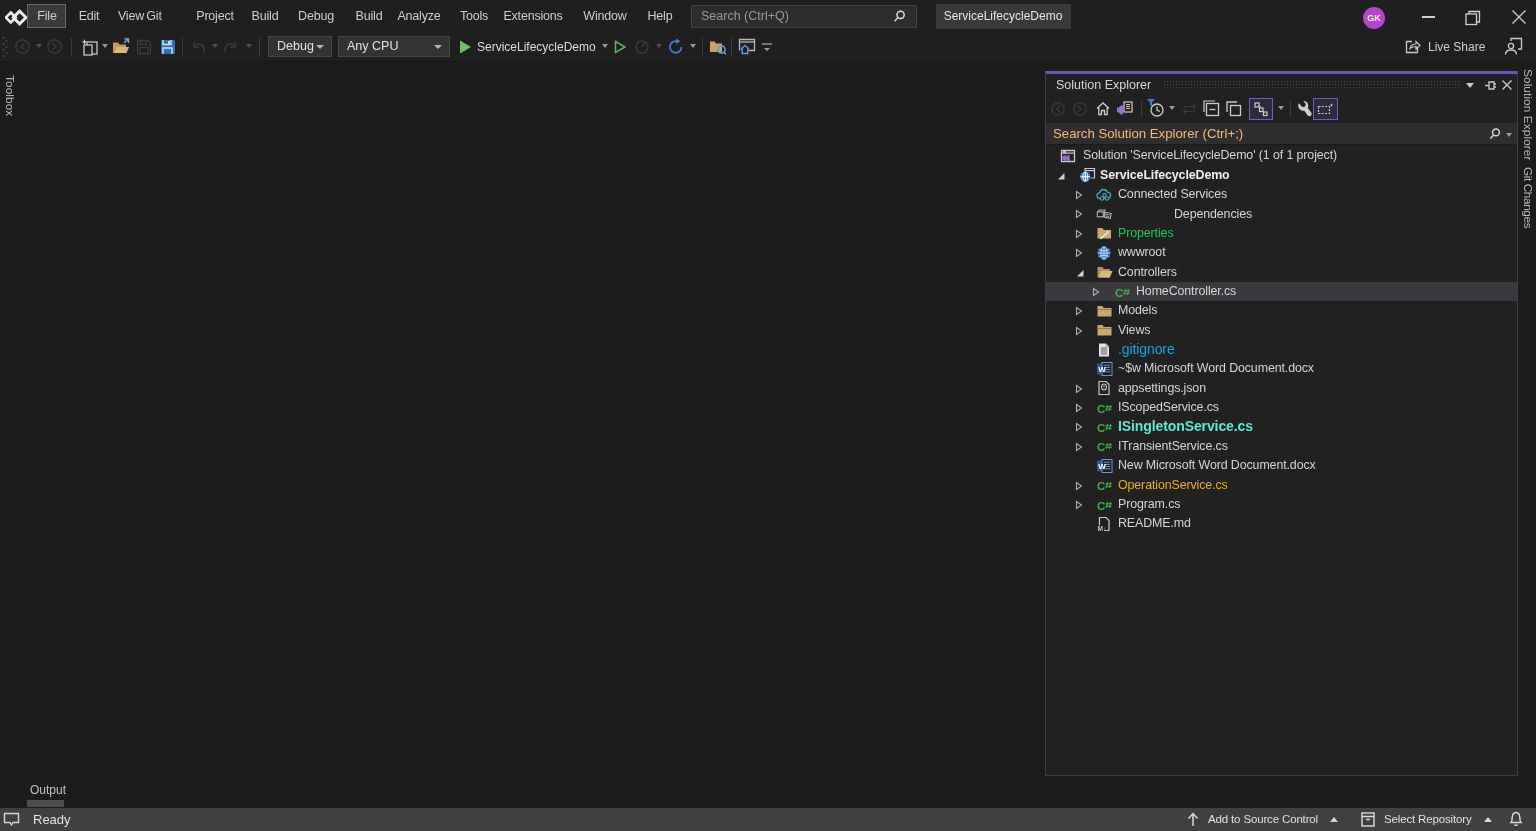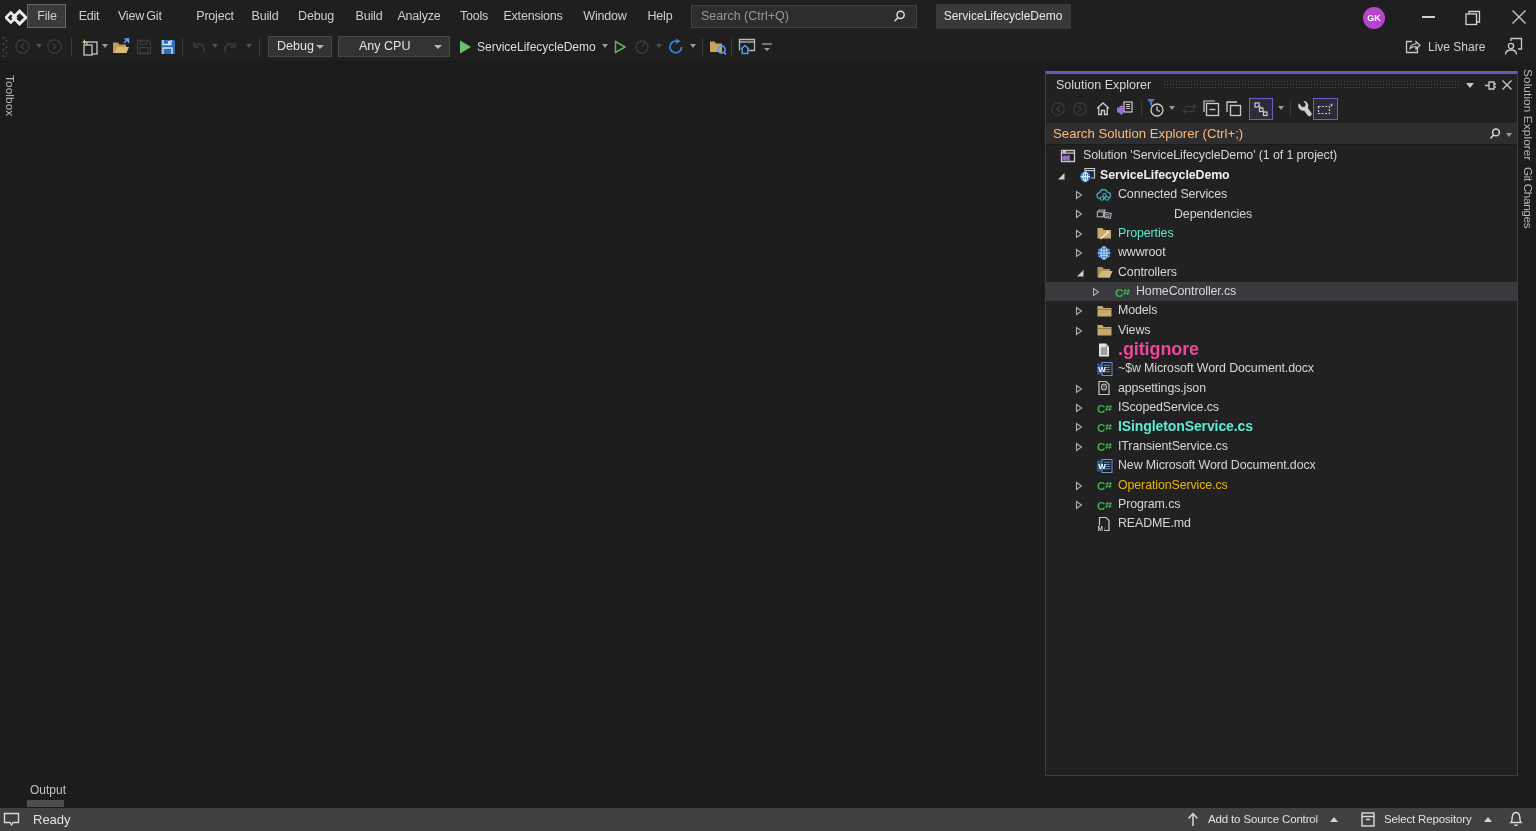--- a/index.html
+++ b/index.html
@@ -121,21 +121,21 @@
   </svg>
   <div class="dd" style="left:212px"></div>
   <svg class="abs" style="left:222px;top:39px" width="17" height="16" viewBox="0 0 17 16">
     <path d="M13 3 L13 8 L8 8" fill="none" stroke="#3c3c3e" stroke-width="1.4"></path>
     <path d="M13 7.5 C11 4.5 7 4 4.5 6.5 C2.5 8.5 2.5 11.5 4 13.5" fill="none" stroke="#3c3c3e" stroke-width="1.6"></path>
   </svg>
   <div class="dd" style="left:246px"></div>
   <div class="vseparator" style="left:259px"></div>
 
   <div class="combo" style="left:268px;width:64px"><span style="padding-left:8px">Debug</span><span class="arrow"></span></div>
-  <div class="combo" style="left:338px;width:112px"><span style="padding-left:20px">Any CPU</span><span class="arrow"></span></div>
+  <div class="combo" style="left:338px;width:112px"><span style="padding-left:8px">Any CPU</span><span class="arrow"></span></div>
 
   <svg class="abs" style="left:458px;top:39px" width="15" height="16" viewBox="0 0 15 16">
     <path d="M2 1.5 L13 8 L2 14.5 Z" fill="#6cc06c"></path>
   </svg>
   <div class="abs" style="left:477px;top:36px;height:22px;line-height:22px;color:#dedede;font-size:12px">ServiceLifecycleDemo</div>
   <div class="dd" style="left:602px;border-top-color:#9a9a9c"></div>
   <svg class="abs" style="left:613px;top:39px" width="15" height="16" viewBox="0 0 15 16">
     <path d="M2.5 2.5 L12 8 L2.5 13.5 Z" fill="none" stroke="#5fb65f" stroke-width="1.5"></path>
   </svg>
 
@@ -321,21 +321,21 @@
     </svg>
   <div class="abs" style="left:1174px;top:204.5px;height:19.4px;line-height:19.4px;color:#d6d6d6;font-weight:normal;font-size:12.4px;letter-spacing:-0.1px">Dependencies</div>
   <svg class="abs" style="left:1075px;top:228.84px" width="8" height="10" viewBox="0 0 8 10">
       <path d="M1.5 1.5 L6.5 5 L1.5 8.5 Z" fill="none" stroke="#b0b0b0" stroke-width="1.1"></path>
     </svg>
   <svg class="abs" style="left:1096px;top:225.4px" width="17" height="16" viewBox="0 0 17 16">
 <path d="M1.5 13.5 L1.5 3 L6.3 3 L7.8 5 L15 5 L15 13.5 Z" fill="#c9a96e"></path>
 <path d="M11.2 5.4 C12.4 5.8 13.1 6.9 12.9 8.1 L12 8.4 L10.6 7 L10.9 6 Z" fill="#ececec"></path>
 <path d="M10.8 7.2 L4.3 13 C3.6 13.7 4.6 14.8 5.4 14.1 L11.9 8.3 Z" fill="#ececec"></path>
     </svg>
-  <div class="abs" style="left:1118px;top:223.8px;height:19.4px;line-height:19.4px;color:#5eead4;font-weight:normal;font-size:12.4px;letter-spacing:-0.1px">Properties</div>
+  <div class="abs" style="left:1118px;top:223.8px;height:19.4px;line-height:19.4px;color:#22c55e;font-weight:normal;font-size:12.4px;letter-spacing:-0.1px">Properties</div>
   <svg class="abs" style="left:1075px;top:248.2px" width="8" height="10" viewBox="0 0 8 10">
       <path d="M1.5 1.5 L6.5 5 L1.5 8.5 Z" fill="none" stroke="#b0b0b0" stroke-width="1.1"></path>
     </svg>
   <svg class="abs" style="left:1096px;top:244.8px" width="16" height="16" viewBox="0 0 16 16">
 <circle cx="8" cy="8" r="6.4" fill="#2468bd"></circle>
 <path d="M8 1.6 L8 14.4 M1.6 8 L14.4 8" stroke="#cfe3f7" stroke-width="1" fill="none"></path>
 <ellipse cx="8" cy="8" rx="3" ry="6.4" fill="none" stroke="#cfe3f7" stroke-width="0.9"></ellipse>
 <path d="M2.6 4.4 C5.6 6.2 10.4 6.2 13.4 4.4 M2.6 11.6 C5.6 9.8 10.4 9.8 13.4 11.6" stroke="#cfe3f7" stroke-width="0.9" fill="none"></path>
     </svg>
   <div class="abs" style="left:1118px;top:243.2px;height:19.4px;line-height:19.4px;color:#d6d6d6;font-weight:normal;font-size:12.4px;letter-spacing:-0.1px">wwwroot</div>
@@ -370,21 +370,21 @@
   <svg class="abs" style="left:1096px;top:322.2px" width="17" height="16" viewBox="0 0 17 16">
 <path d="M1.5 13.5 L1.5 3 L6.3 3 L7.8 5 L15.5 5 L15.5 13.5 Z" fill="#c9a96e"></path>
 <path d="M1.5 6.5 L15.5 6.5" stroke="#8a7244" stroke-width="0.8"></path>
     </svg>
   <div class="abs" style="left:1118px;top:320.6px;height:19.4px;line-height:19.4px;color:#d6d6d6;font-weight:normal;font-size:12.4px;letter-spacing:-0.1px">Views</div>
   <svg class="abs" style="left:1096px;top:341.6px" width="16" height="16" viewBox="0 0 16 16">
 <path d="M3 14.5 L3 1.5 L10 1.5 L13 4.5 L13 14.5 Z" fill="#e6e6e6"></path>
 <path d="M10 1.5 L10 4.5 L13 4.5" fill="none" stroke="#9a9a9a" stroke-width="0.8"></path>
 <path d="M4.8 6 L11.2 6 M4.8 8 L11.2 8 M4.8 10 L11.2 10 M4.8 12 L11.2 12" stroke="#5a5a5a" stroke-width="1"></path>
     </svg>
-  <div class="abs" style="left:1118px;top:340.0px;height:19.4px;line-height:19.4px;color:#ec4899;font-weight:bold;font-size:18px;letter-spacing:-0.1px">.gitignore</div>
+  <div class="abs" style="left:1118px;top:340.0px;height:19.4px;line-height:19.4px;color:#0ea5e9;font-weight:normal;font-size:14px;letter-spacing:-0.1px">.gitignore</div>
   <svg class="abs" style="left:1096px;top:361.0px" width="17" height="16" viewBox="0 0 17 16">
 <rect x="1" y="2.5" width="9" height="11" fill="#2b579a" rx="0.5"></rect>
 <rect x="6" y="1.5" width="10" height="13" fill="#1c1c1d" stroke="#6c96d2" stroke-width="1"></rect>
 <path d="M7.8 4.2 L14.2 4.2 M7.8 6.4 L14.2 6.4 M7.8 8.6 L14.2 8.6 M7.8 10.8 L14.2 10.8" stroke="#6c96d2" stroke-width="1"></path>
 <text x="2.2" y="11" font-family="Liberation Sans" font-size="8" font-weight="bold" fill="#fff">W</text>
     </svg>
   <div class="abs" style="left:1118px;top:359.4px;height:19.4px;line-height:19.4px;color:#d6d6d6;font-weight:normal;font-size:12.4px;letter-spacing:-0.1px">~$w Microsoft Word Document.docx</div>
   <svg class="abs" style="left:1075px;top:383.72px" width="8" height="10" viewBox="0 0 8 10">
       <path d="M1.5 1.5 L6.5 5 L1.5 8.5 Z" fill="none" stroke="#b0b0b0" stroke-width="1.1"></path>
     </svg>

